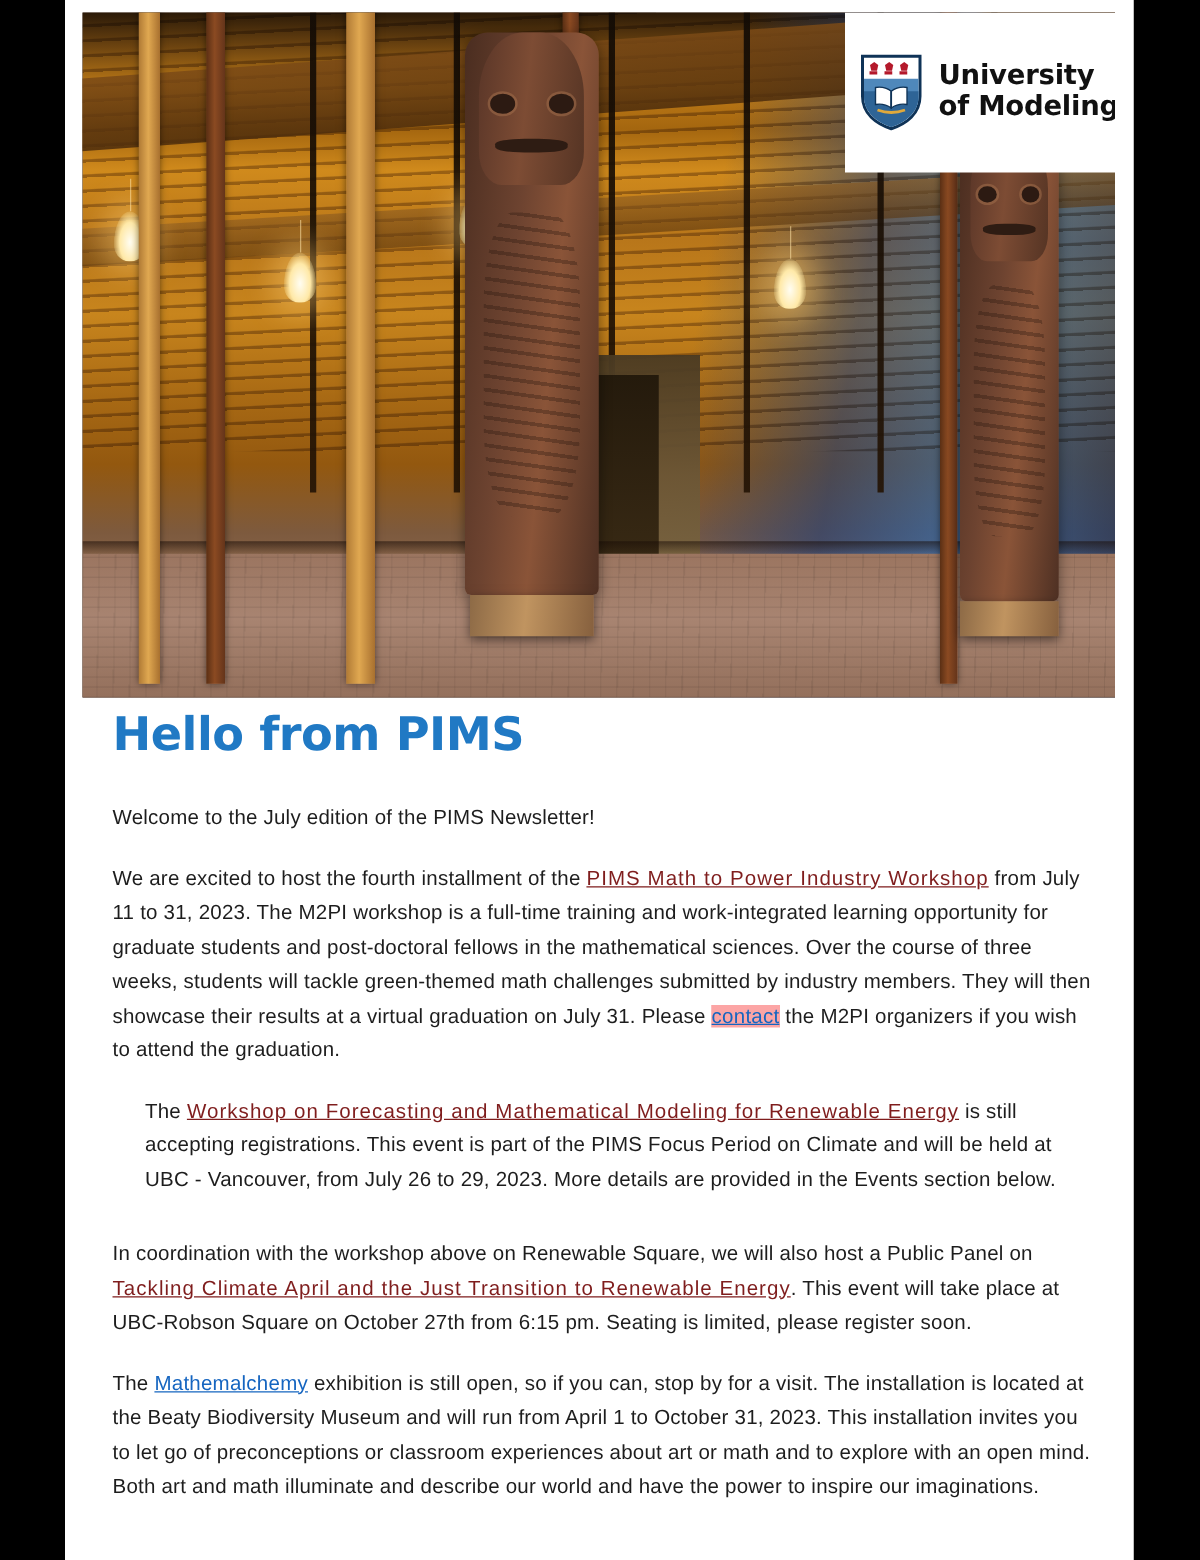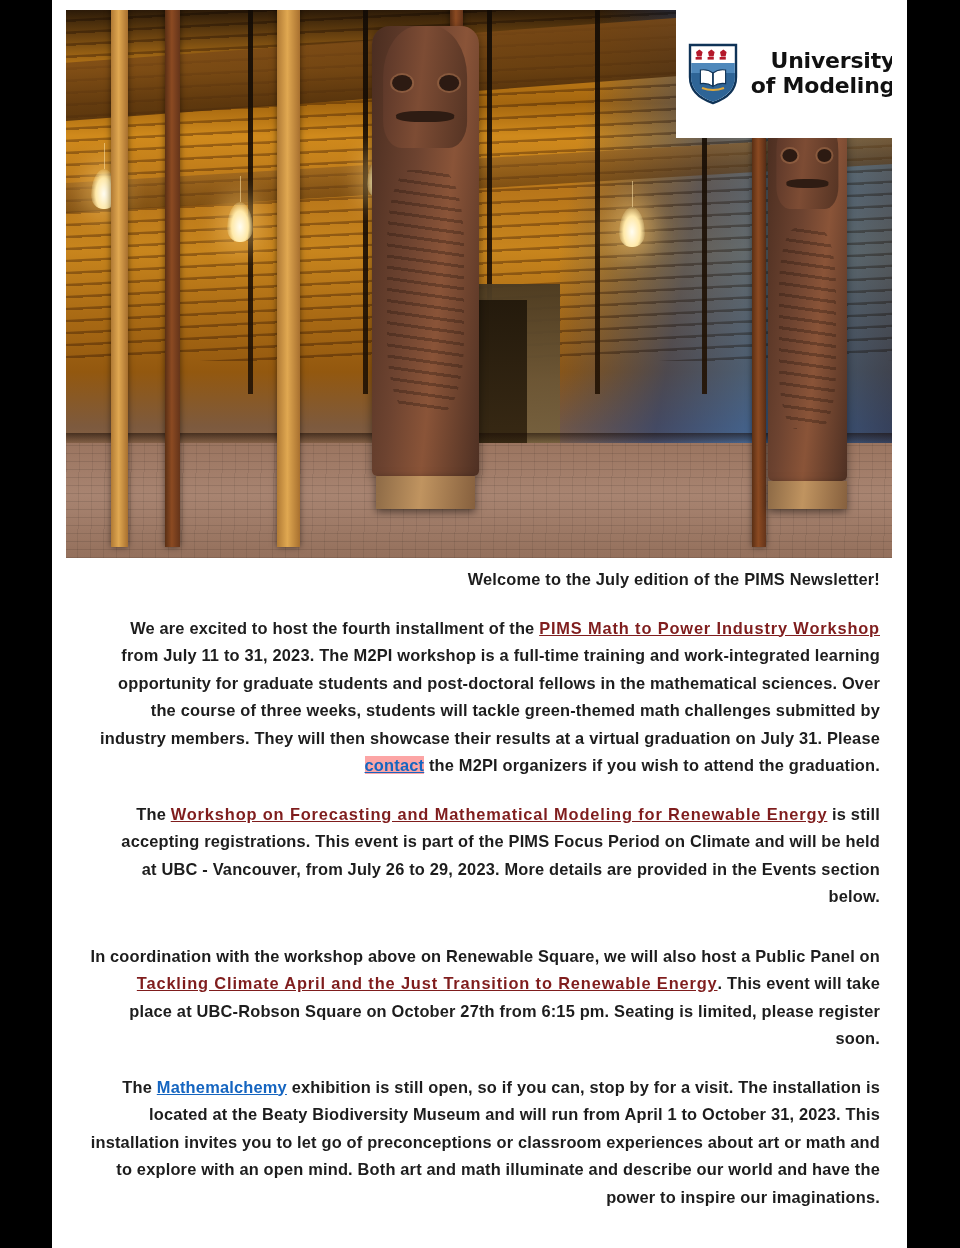--- a/index.html
+++ b/index.html
@@ -23,21 +23,20 @@
     background: #000000;
   }
   .page {
     position: absolute;
     left: 52px;
     top: 0;
     width: 855px;
     height: 1248px;
     background: #ffffff;
     overflow: hidden;
-    text-align: right;
   }
 
   
   .hero {
     position: absolute;
     left: 14px;
     top: 10px;
     width: 826px;
     height: 548px;
     overflow: hidden;
@@ -254,21 +253,20 @@
     font-weight: 700;
     color: #2079c4;
     letter-spacing: -0.4px;
   }
   .para {
     margin: 0 0 21px 0;
     font-size: 16.4px;
     line-height: 27.5px;
     color: #1d1d1d;
     letter-spacing: .18px;
-    font-weight: bold;
   }
   .para.spaced { margin-bottom: 32px; margin-left: 26px; }
   a.link {
     color: #7f1d1d;
     text-decoration: underline;
     letter-spacing: .85px;
   }
   a.link.dark {
     color: #1565c0;
     letter-spacing: .2px;
@@ -354,20 +352,21 @@
         </svg>
         <div class="logo-wordmark">
           <div>University</div>
           <div>of Modeling</div>
         </div>
       </div>
     </div>
 
     <div class="article">
 
+      <h1 class="headline">Hello from PIMS</h1>
 
       <p class="para"><span>Welcome to the July edition of the PIMS Newsletter!</span></p>
 
       <p class="para"><span>We are excited to host the fourth installment of the </span><a class="link" href="#">PIMS Math to Power Industry Workshop</a><span> from July 11 to 31, 2023. The M2PI workshop is a full-time training and work-integrated learning opportunity for graduate students and post-doctoral fellows in the mathematical sciences. Over the course of three weeks, students will tackle green-themed math challenges submitted by industry members. They will then showcase their results at a virtual graduation on July 31. Please </span><a class="link dark selected" href="#">contact</a><span> the M2PI organizers if you wish to attend the graduation.</span></p>
 
       <p class="para spaced"><span>The </span><a class="link" href="#">Workshop on Forecasting and Mathematical Modeling for Renewable Energy</a><span> is still accepting registrations. This event is part of the PIMS Focus Period on Climate and will be held at UBC - Vancouver, from July 26 to 29, 2023.  More details are provided in the Events section below.</span></p>
 
       <p class="para"><span>In coordination with the workshop above on Renewable Square, we will also host a  Public Panel on </span><a class="link" href="#">Tackling Climate April and the Just Transition to Renewable Energy</a><span>. This event will take place at UBC-Robson Square on October 27th from 6:15 pm. Seating is limited, please register soon.</span></p>
 
       <p class="para"><span>The </span><a class="link dark" href="#">Mathemalchemy</a><span> exhibition is still open, so if you can, stop by for a visit. The installation is located at the Beaty Biodiversity Museum and will run from April 1 to October 31, 2023. This installation invites you to let go of preconceptions or classroom experiences about art or math and to explore with an open mind. Both art and math illuminate and describe our world and have the power to inspire our imaginations.</span></p>

